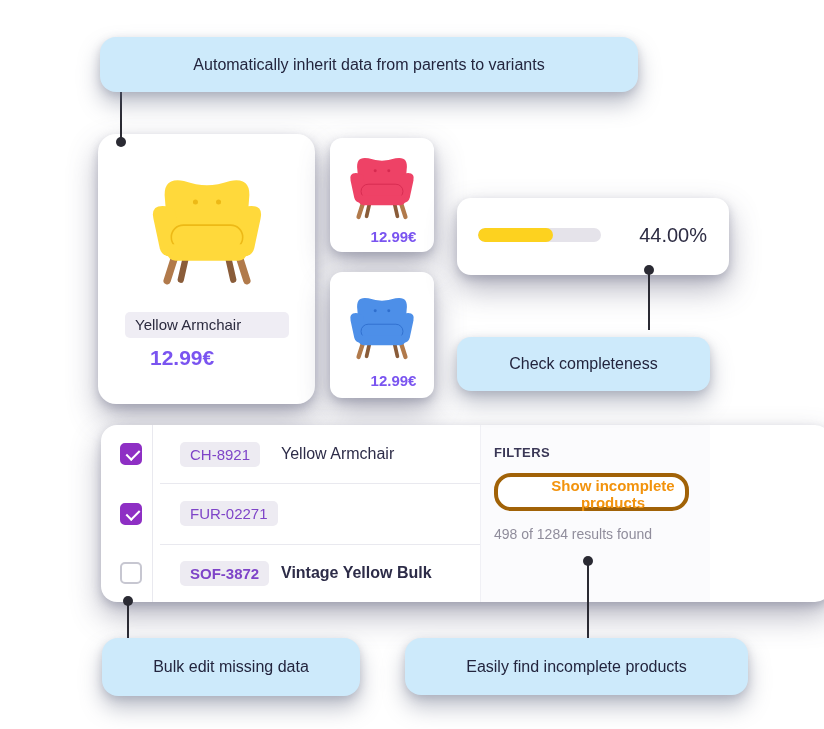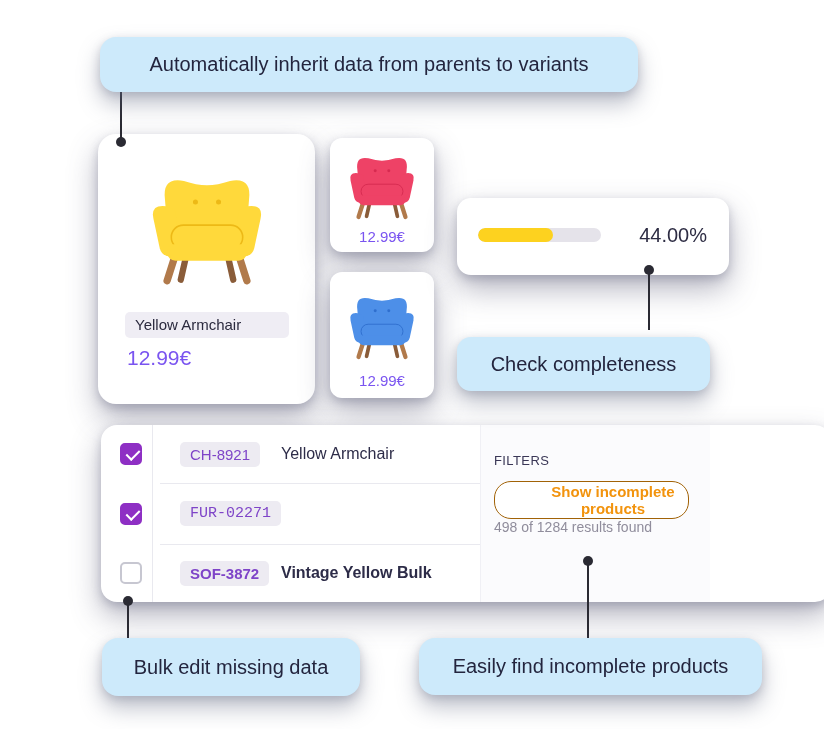--- a/index.html
+++ b/index.html
@@ -13,49 +13,49 @@
   }
   *{box-sizing:border-box;margin:0;padding:0;}
   html,body{background:#fff;}
   body{font-family:"Liberation Sans",sans-serif;color:var(--dark-text);}
   .canvas{position:relative;width:824px;height:729px;background:#fff;overflow:hidden;}
 
   
   .callout{
     position:absolute;display:flex;align-items:center;justify-content:center;
     background:var(--callout-bg);border-radius:16px;
-    font-size:20px;font-weight:500;color:var(--dark-text);
+    font-size:16px;font-weight:500;color:var(--dark-text);
     box-shadow:0 12px 22px rgba(95,103,128,.40),0 3px 8px rgba(95,103,128,.25);
     z-index:5;text-align:center;
   }
   .callout-top{left:100px;top:37px;width:538px;height:55px;}
   .callout-check{left:457px;top:329px;width:253px;height:54px;border-radius:14px;margin-top:8px;}
   .callout-bulk{left:102px;top:638px;width:258px;height:58px;}
-  .callout-find{left:405px;top:638px;width:343px;height:57px;margin-left:14px;}
+  .callout-find{left:405px;top:638px;width:343px;height:57px;}
 
   
   .connector{position:absolute;width:2px;background:#2a2a33;z-index:4;}
   .dot{position:absolute;width:10px;height:10px;border-radius:50%;background:#2a2a33;z-index:6;}
 
   
   .card{
     position:absolute;background:#fff;
     box-shadow:0 14px 30px rgba(80,82,110,.42),0 4px 10px rgba(80,82,110,.28);
     z-index:2;
   }
   .main-card{left:98px;top:134px;width:217px;height:270px;border-radius:18px;}
   .chair{position:absolute;}
   .chair svg{width:100%;height:100%;display:block;}
   .chair-lg{left:46px;top:26px;width:126px;height:126px;}
   .name-pill{
     position:absolute;left:27px;top:178px;width:164px;height:26px;
     background:#efedf4;border-radius:5px;font-size:15px;line-height:26px;
     padding-left:10px;color:#2b2a3e;white-space:nowrap;overflow:hidden;
   }
-  .price{color:var(--accent-purple);font-weight:400;}
+  .price{color:var(--accent-purple);font-weight:700;padding-left:23px;}
   .price-lg{position:absolute;left:29px;top:212px;font-size:21px;}
   .small-card{left:330px;width:104px;border-radius:12px;}
   .small-card.red{top:138px;height:114px;}
   .small-card.blue{top:272px;height:126px;}
   .chair-sm{left:15px;top:8px;width:74px;height:74px;}
   .small-card.blue .chair-sm{top:14px;}
   .price-sm{position:absolute;left:0;width:100%;text-align:center;font-size:15px;}
   .small-card.red .price-sm{top:90px;}
   .small-card.blue .price-sm{top:100px;}
 
@@ -66,21 +66,21 @@
     background:#e5e3ea;border-radius:7px;overflow:hidden;
   }
   .fill{height:100%;background:var(--progress-yellow);border-radius:7px;}
   .pct{position:absolute;right:22px;top:26px;font-size:20px;color:#2e2d44;}
 
   
   .table-card{left:101px;top:425px;width:730px;height:177px;border-radius:16px;overflow:hidden;}
   .col-divider{position:absolute;left:51px;top:0;width:1px;height:100%;background:#e9e9ef;}
   .row{position:absolute;left:0;width:379px;display:flex;align-items:center;}
   .row-0{top:0;height:58px;}
-  .row-1{top:58px;height:61px;font-family:Liberation Mono, monospace;}
+  .row-1{top:58px;height:61px;}
   .row-2{top:119px;height:58px;font-weight:bold;}
   .row-divider{position:absolute;left:59px;width:320px;height:1px;background:#e9e9ef;}
   .rd-0{top:58px;} .rd-1{top:119px;}
   .checkbox{
     position:absolute;left:19px;width:22px;height:22px;border-radius:5px;
     border:2px solid #c7c7d1;background:#fff;cursor:pointer;
   }
   .checkbox.checked{background:var(--checkbox-purple);border-color:var(--checkbox-purple);}
   .checkbox.checked::after{
     content:'';position:absolute;left:7px;top:2px;width:6px;height:11px;
@@ -89,28 +89,28 @@
   .sku{
     position:absolute;left:79px;background:#edebf2;color:var(--sku-purple);
     font-size:15px;padding:4px 10px;border-radius:5px;white-space:nowrap;
   }
   .pname{position:absolute;left:180px;font-size:16px;color:#2d2c48;white-space:nowrap;}
 
   .filters-panel{
     position:absolute;left:379px;top:0;width:230px;height:100%;
     background:#fbfbfd;border-left:1px solid #f0f0f5;padding:16px 0 0 13px;
   }
-  .filters-heading{font-size:13px;font-weight:400;letter-spacing:.4px;color:#3a3756;margin-top:12px;}
+  .filters-heading{font-size:13px;font-weight:700;letter-spacing:.4px;color:#3a3756;margin-top:4px;}
   .filter-btn{
     display:block;margin-top:13px;width:195px;height:38px;
-    background:#fff;border:1px solid #a16207;border-radius:17px;
+    background:#fff;border:4px solid #a16207;border-radius:17px;
     color:var(--orange);font-family:"Liberation Sans",sans-serif;
     font-size:15px;font-weight:700;cursor:pointer;padding-left:43px;
   }
-  .results{margin-top:0;font-size:14px;color:#908d9c;}
+  .results{margin-top:15px;font-size:14px;color:#908d9c;}
 </style>
 </head>
 <body>
 
 <div class="canvas">
 
   <div class="callout callout-top">Automatically inherit data from parents to variants</div>
   <div class="connector" style="left:120px;top:92px;height:46px"></div>
   <div class="dot" style="left:116px;top:137px"></div>
 

